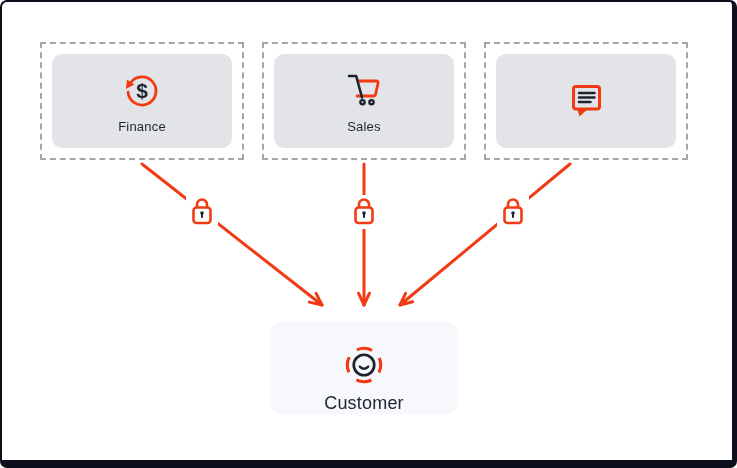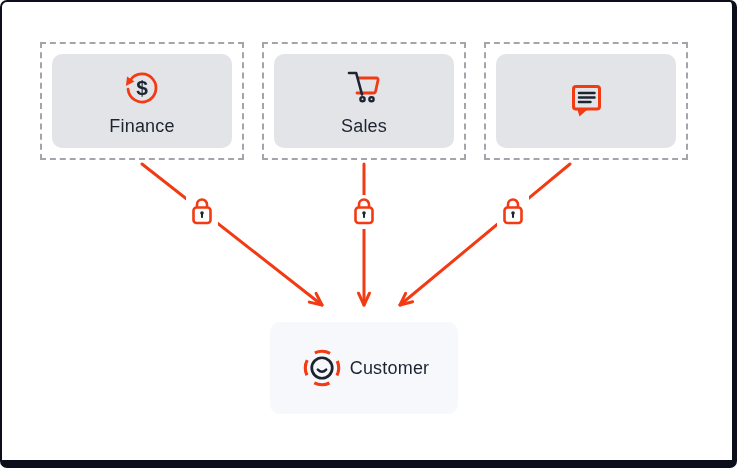--- a/index.html
+++ b/index.html
@@ -35,21 +35,21 @@
     inset: 10px;
     background: var(--dept-card);
     border-radius: 10px;
     display: flex;
     flex-direction: column;
     align-items: center;
     justify-content: center;
     gap: 7px;
   }
   .dept-label {
-    font-size: 18px;
+    font-size: 13px;
     color: var(--ink);
     letter-spacing: 0.2px;
   }
 
   .icon { display: block; }
 
   
   .connections {
     position: absolute;
     left: 0;
@@ -71,23 +71,23 @@
   
   .customer-box {
     position: absolute;
     left: 268px;
     top: 320px;
     width: 188px;
     height: 92px;
     background: var(--customer-card);
     border-radius: 10px;
     display: flex;
-    flex-direction: row;
+    flex-direction: column;
     align-items: center;
-    justify-content: center;
+    justify-content: flex-end;
     gap: 5px;
   }
   .customer-label {
     font-size: 18px;
     color: var(--ink);
     letter-spacing: 0.2px;
   }
 
   
   .s-accent { stroke: var(--accent); fill: none; }

